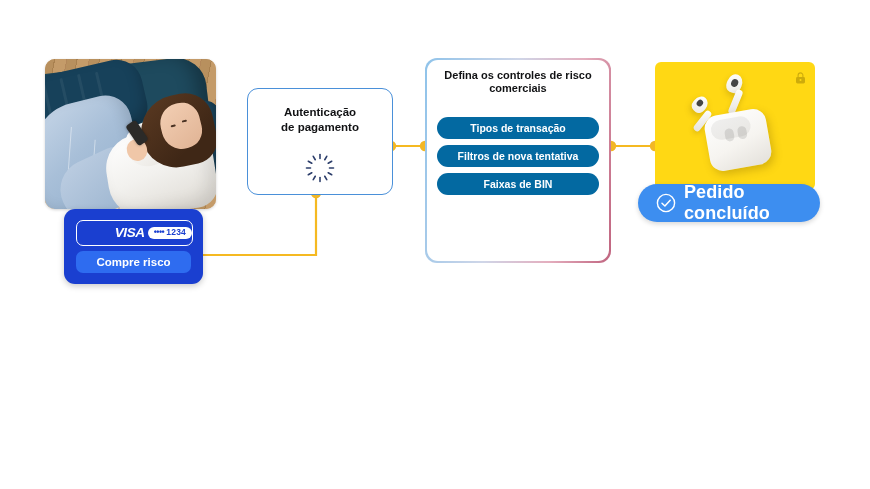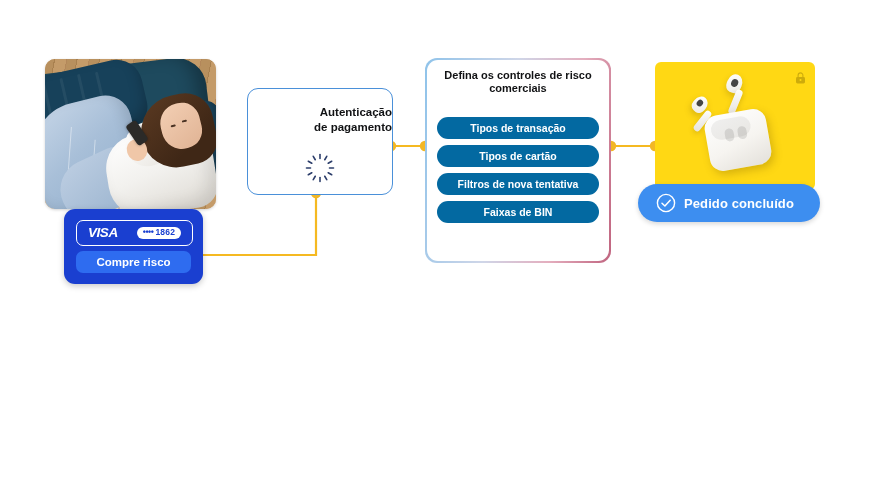--- a/index.html
+++ b/index.html
@@ -85,21 +85,21 @@
 
   
   .visa-card{
     position:absolute;left:64px;top:209px;width:139px;height:75px;
     background:#1a3fd0;border-radius:11px;z-index:4;
     box-shadow:0 2px 6px rgba(0,0,0,.22);
   }
   .visa-chip{
     position:absolute;left:12px;top:11px;width:115px;height:24px;
     border:1.6px solid #ffffff;border-radius:7px;
-    display:flex;align-items:center;justify-content:center;gap:19px;
+    display:flex;align-items:center;justify-content:flex-end;gap:3px;
   }
   .visa-word{
     color:#ffffff;font-weight:700;font-style:italic;font-size:13.5px;
     letter-spacing:-.4px;line-height:1;
   }
   .visa-num{
     background:#ffffff;border-radius:8px;padding:1px 6px 2px 6px;
     color:#1a3fd0;font-size:8.5px;font-weight:700;letter-spacing:.2px;
     display:flex;align-items:center;gap:2px;line-height:1;
   }
@@ -111,21 +111,21 @@
     color:#ffffff;font-size:11.5px;font-weight:700;
     cursor:pointer;
   }
 
   
   .auth-card{
     position:absolute;left:247px;top:88px;width:144px;height:105px;
     background:#ffffff;border:1.4px solid #4a90d9;border-radius:11px;z-index:2;
   }
   .auth-title{
-    position:absolute;left:0;right:0;top:16px;text-align:right;
+    position:absolute;left:0;right:0;top:16px;text-align:center;
     color:#111214;font-size:11.5px;font-weight:700;line-height:15px;
   }
   .spinner{position:absolute;left:50%;top:64px;transform:translateX(-50%);
     width:30px;height:30px;}
 
   
   .risk-panel{
     position:absolute;left:425px;top:58px;width:186px;height:205px;
     background:#ffffff;border-radius:12px;z-index:2;
     padding:11px;
@@ -184,21 +184,21 @@
 
   
   .order-badge{
     position:absolute;left:638px;top:184px;width:182px;height:38px;
     background:#3d8ef0;border-radius:19px;z-index:5;
     display:flex;align-items:center;gap:8px;padding-left:18px;
     box-sizing:border-box;
     box-shadow:0 2px 5px rgba(0,0,0,.16);
   }
   .check-circle{width:20px;height:20px;flex:0 0 20px;}
-  .order-text{color:#ffffff;font-size:13px;font-weight:700;letter-spacing:.1px;text-align:center;}
+  .order-text{color:#ffffff;font-size:18px;font-weight:700;letter-spacing:.1px;}
 </style>
 </head>
 <body>
 
 <div id="stage">
 
   <svg id="wires" viewBox="0 0 870 489">
 
     <path d="M197,255 L316,255 L316,193" fill="none" stroke="#f5b921" stroke-width="2.2"></path>
 
@@ -243,21 +243,21 @@
       <div class="hand"></div>
       <div class="phone"></div>
     </div>
   </div>
 
   <div class="visa-card">
     <div class="visa-chip">
       <span class="visa-word">VISA</span>
       <span class="visa-num">
         <span class="dots">••••</span>
-          <span>1862</span>
+          <span>1234</span>
       </span>
     </div>
     <div class="buy-btn">Compre risco</div>
   </div>
 
   <div class="auth-card">
     <div class="auth-title">
       <div>Autenticação</div>
       <div>de pagamento</div>
     </div>
@@ -280,21 +280,20 @@
   </div>
 
   <div class="risk-panel">
     <div class="risk-inner">
       <div class="risk-title">
         <div>Defina os controles de risco</div>
         <div>comerciais</div>
       </div>
       <div class="pill-list">
         <div class="pill">Tipos de transação</div>
-        <div class="pill">Tipos de cartão</div>
         <div class="pill">Filtros de nova tentativa</div>
         <div class="pill">Faixas de BIN</div>
       </div>
     </div>
   </div>
 
   <div class="product-card">
     <svg class="lock-badge" viewBox="0 0 11 12">
       <rect x="1" y="5" width="9" height="6.4" rx="1.4" fill="#8a6f00"></rect>
       <path d="M3.1 5 V3.3 a2.4 2.4 0 0 1 4.8 0 V5" fill="none" stroke="#8a6f00" stroke-width="1.1"></path>

